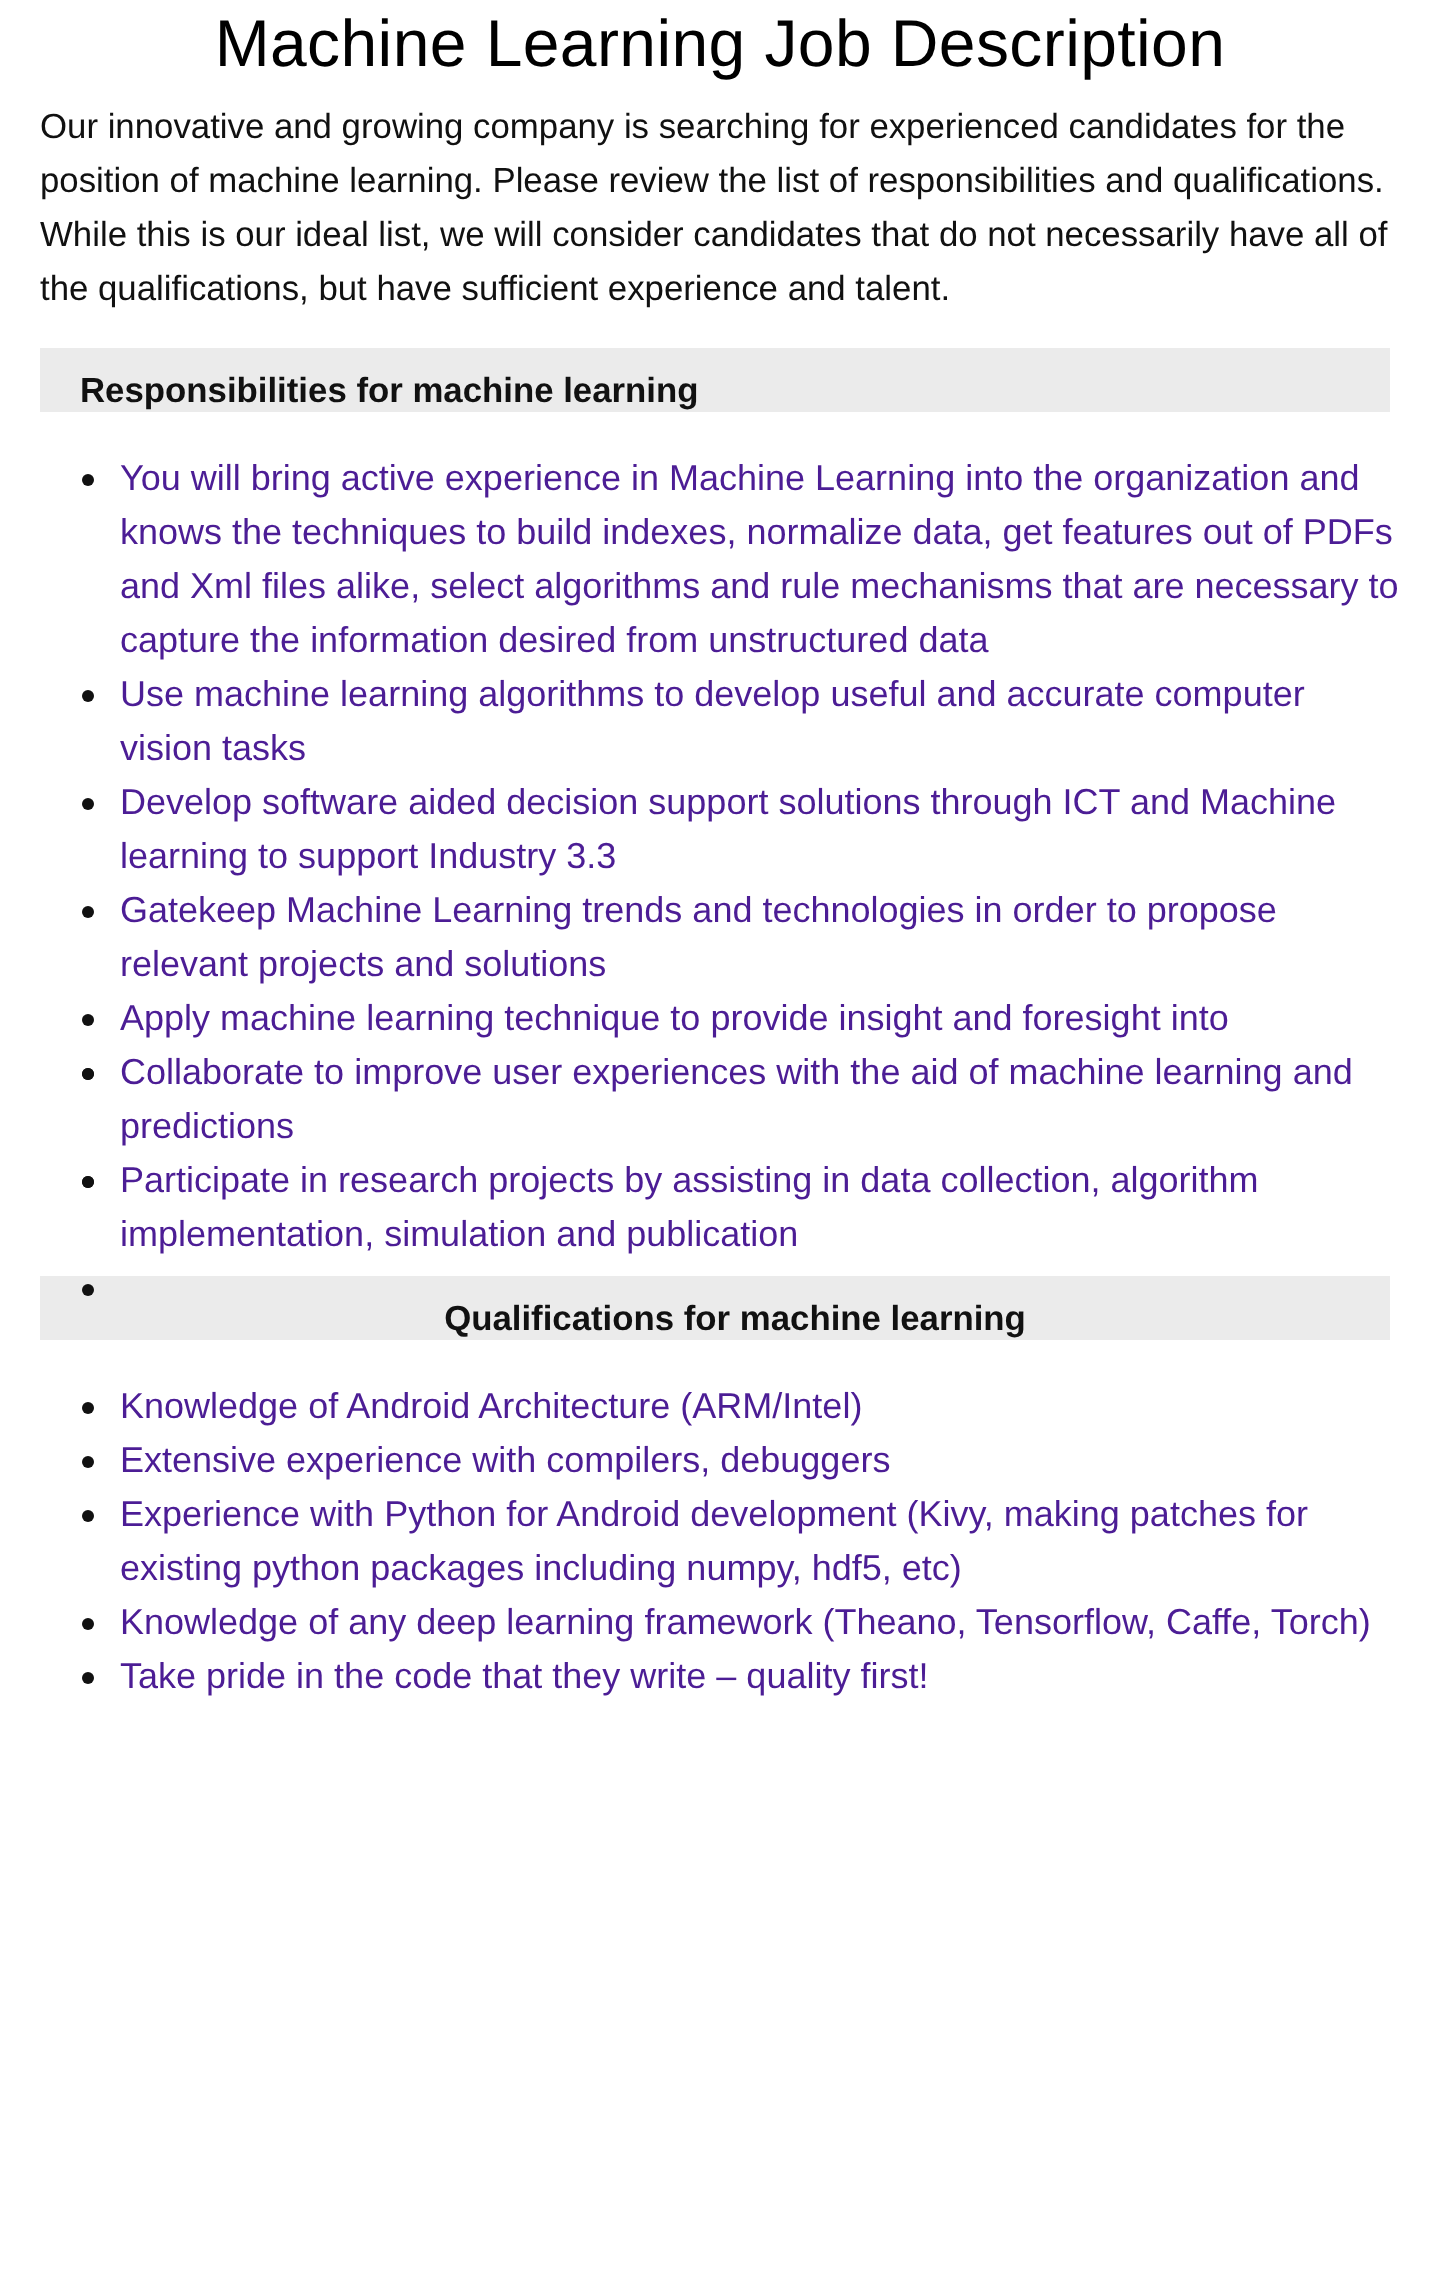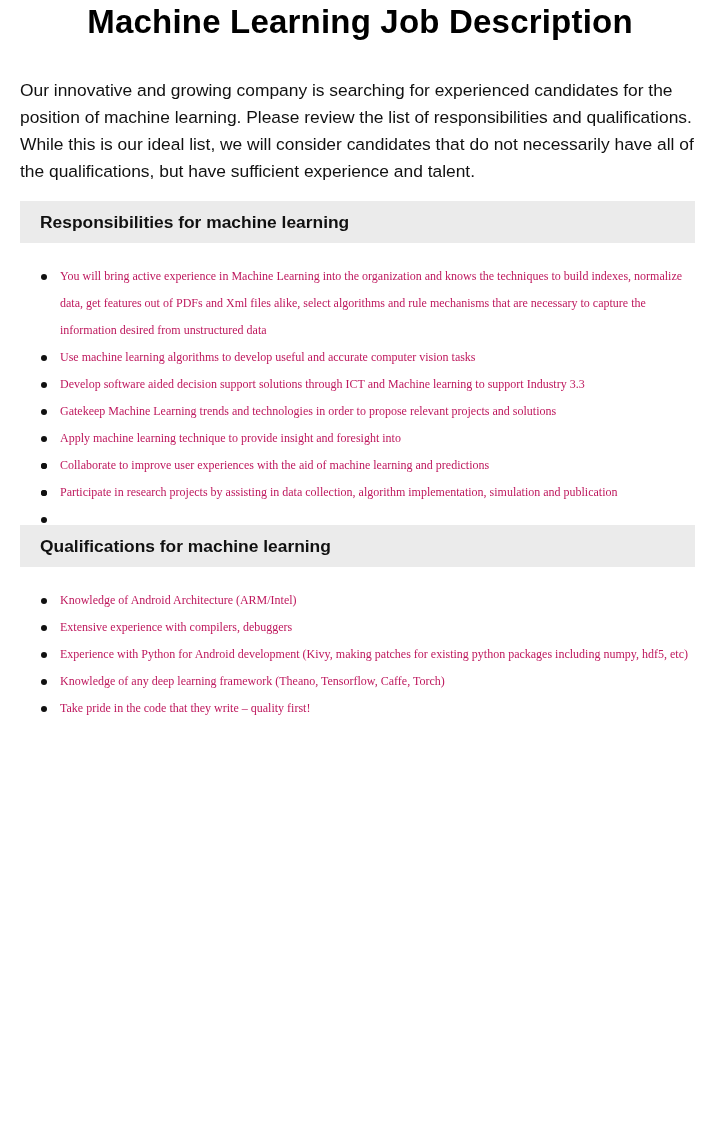--- a/index.html
+++ b/index.html
@@ -18,55 +18,55 @@
       position: relative;
       width: 720px;
     }
     .title {
       margin: 0;
       padding-top: 2px;
       height: 44px;
       line-height: 40px;
       text-align: center;
       font-size: 33px;
-      font-weight: bold;
+      font-weight: normal;
       color: #000000;
       letter-spacing: 0.2px;
     }
     .intro {
-      margin: 31px 20px 0 20px;
+      margin: 4px 20px 0 20px;
       font-size: 17.4px;
       line-height: 27px;
       color: #111111;
     }
     .section-header {
       margin: 16px 25px 0 20px;
-      height: 42px;
+      height: 32px;
       background: #ebebeb;
       box-sizing: border-box;
       padding-left: 20px;
       font-size: 17.4px;
       font-weight: bold;
       line-height: 42px;
       color: #111111;
     }
     .section-header.second {
-      margin-top: 19px;
+      margin-top: 7px;
+      text-align: center;
     }
     ul.items {
       margin: 20px 20px 0 20px;
       padding: 0 0 0 40px;
       list-style: none;
     }
     ul.items li {
       position: relative;
-      font-size: 12px;
+      font-size: 18px;
       line-height: 27px;
-      color: #be185d;
-      font-family: Liberation Serif, serif;
+      color: #4c1d95;
     }
     ul.items li .bullet {
       position: absolute;
       left: -19px;
       top: 11px;
       width: 6px;
       height: 6px;
       border-radius: 50%;
       background: #111111;
     }

